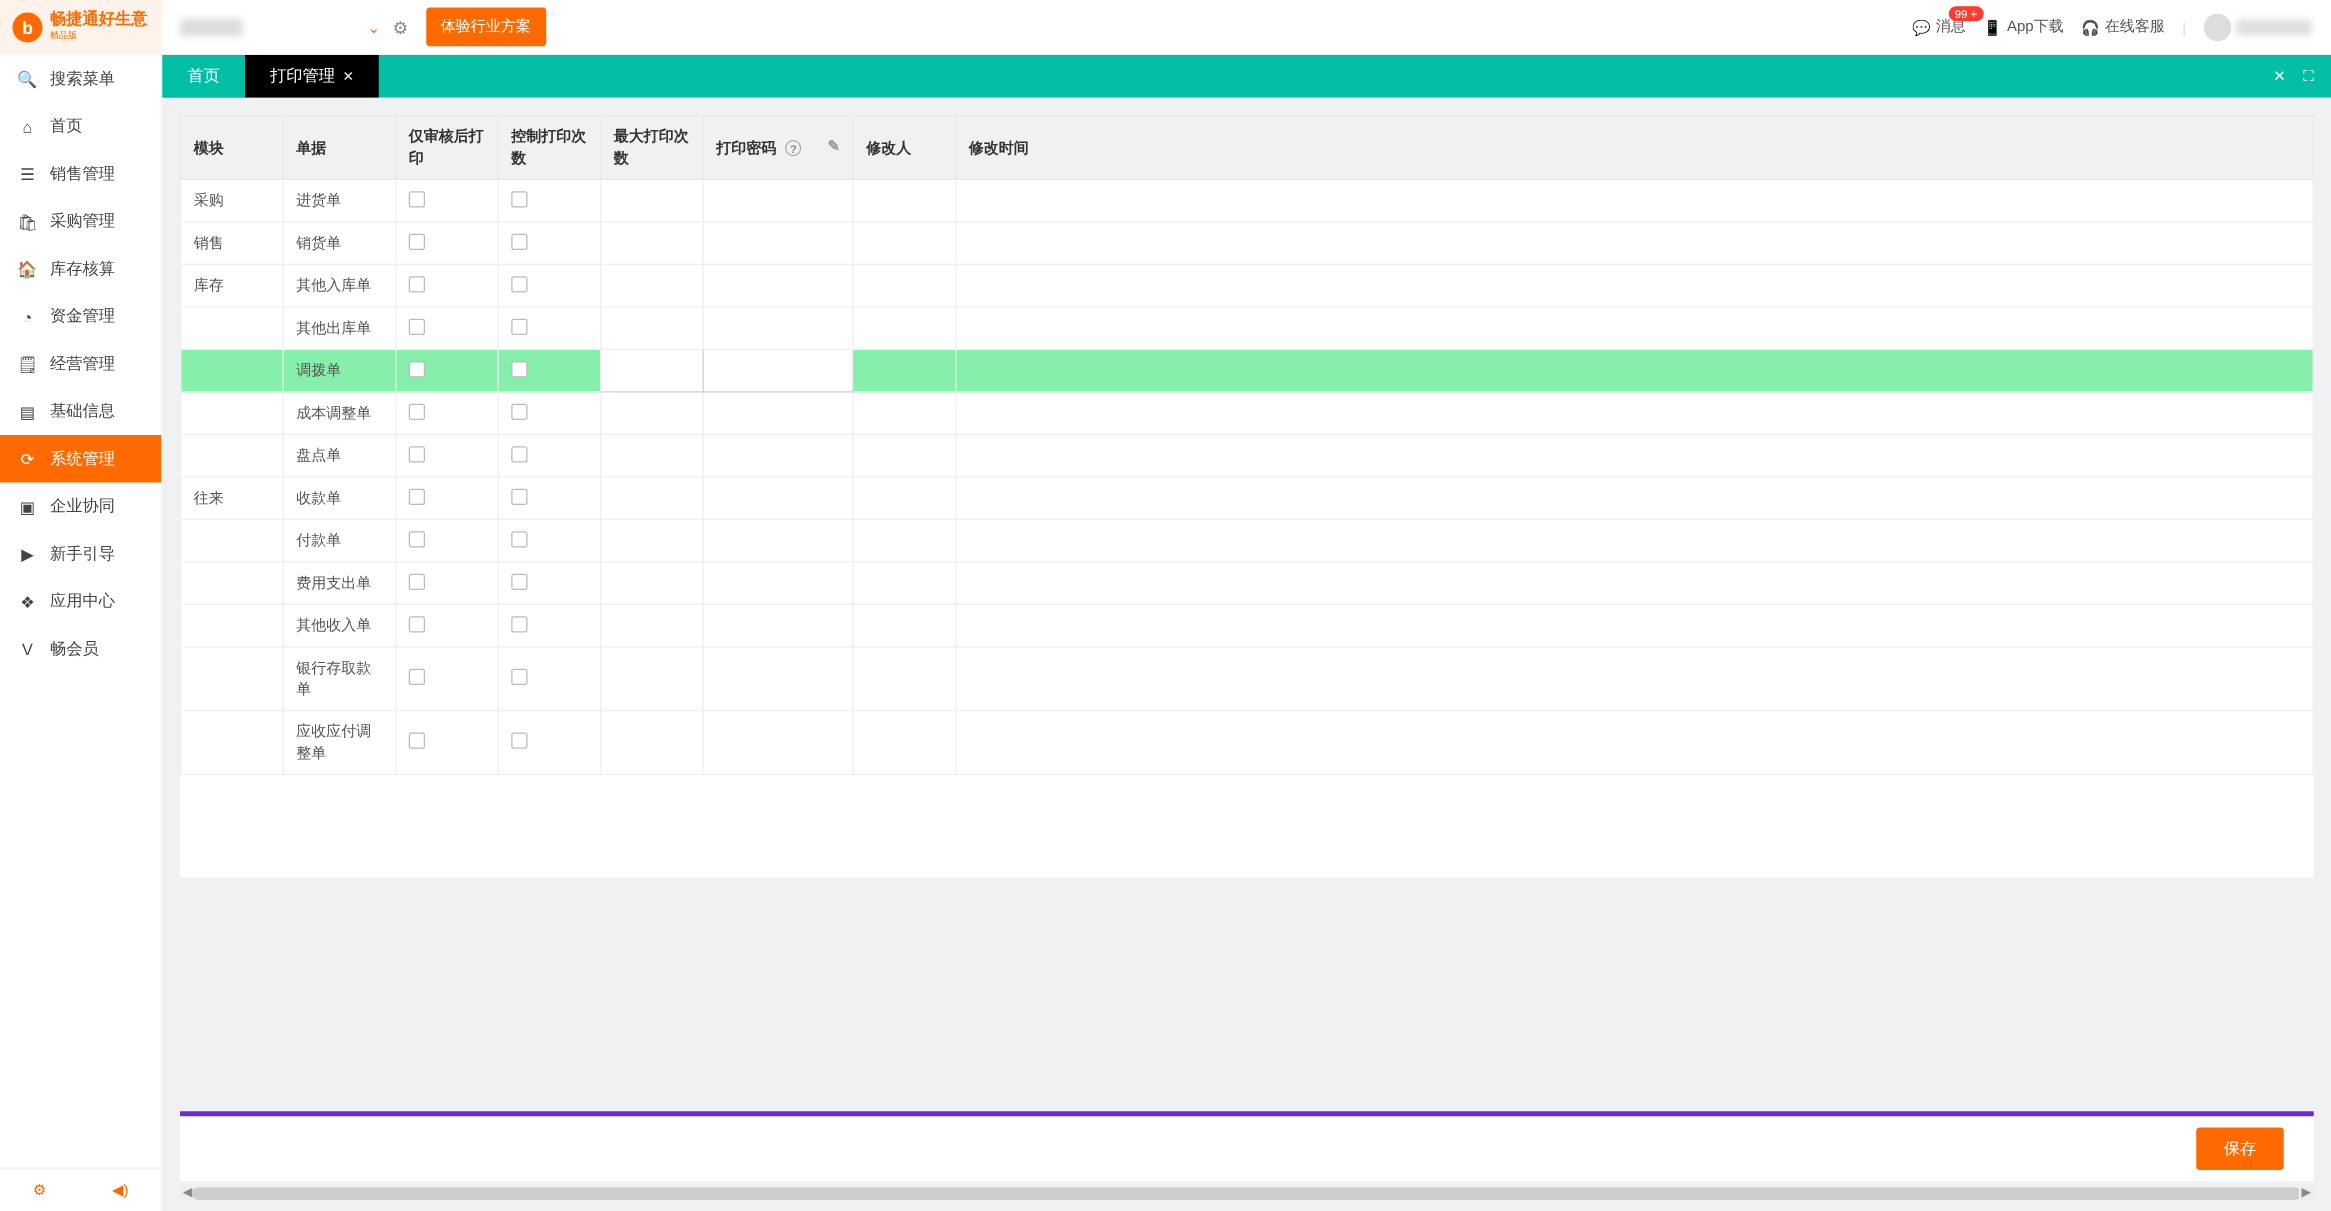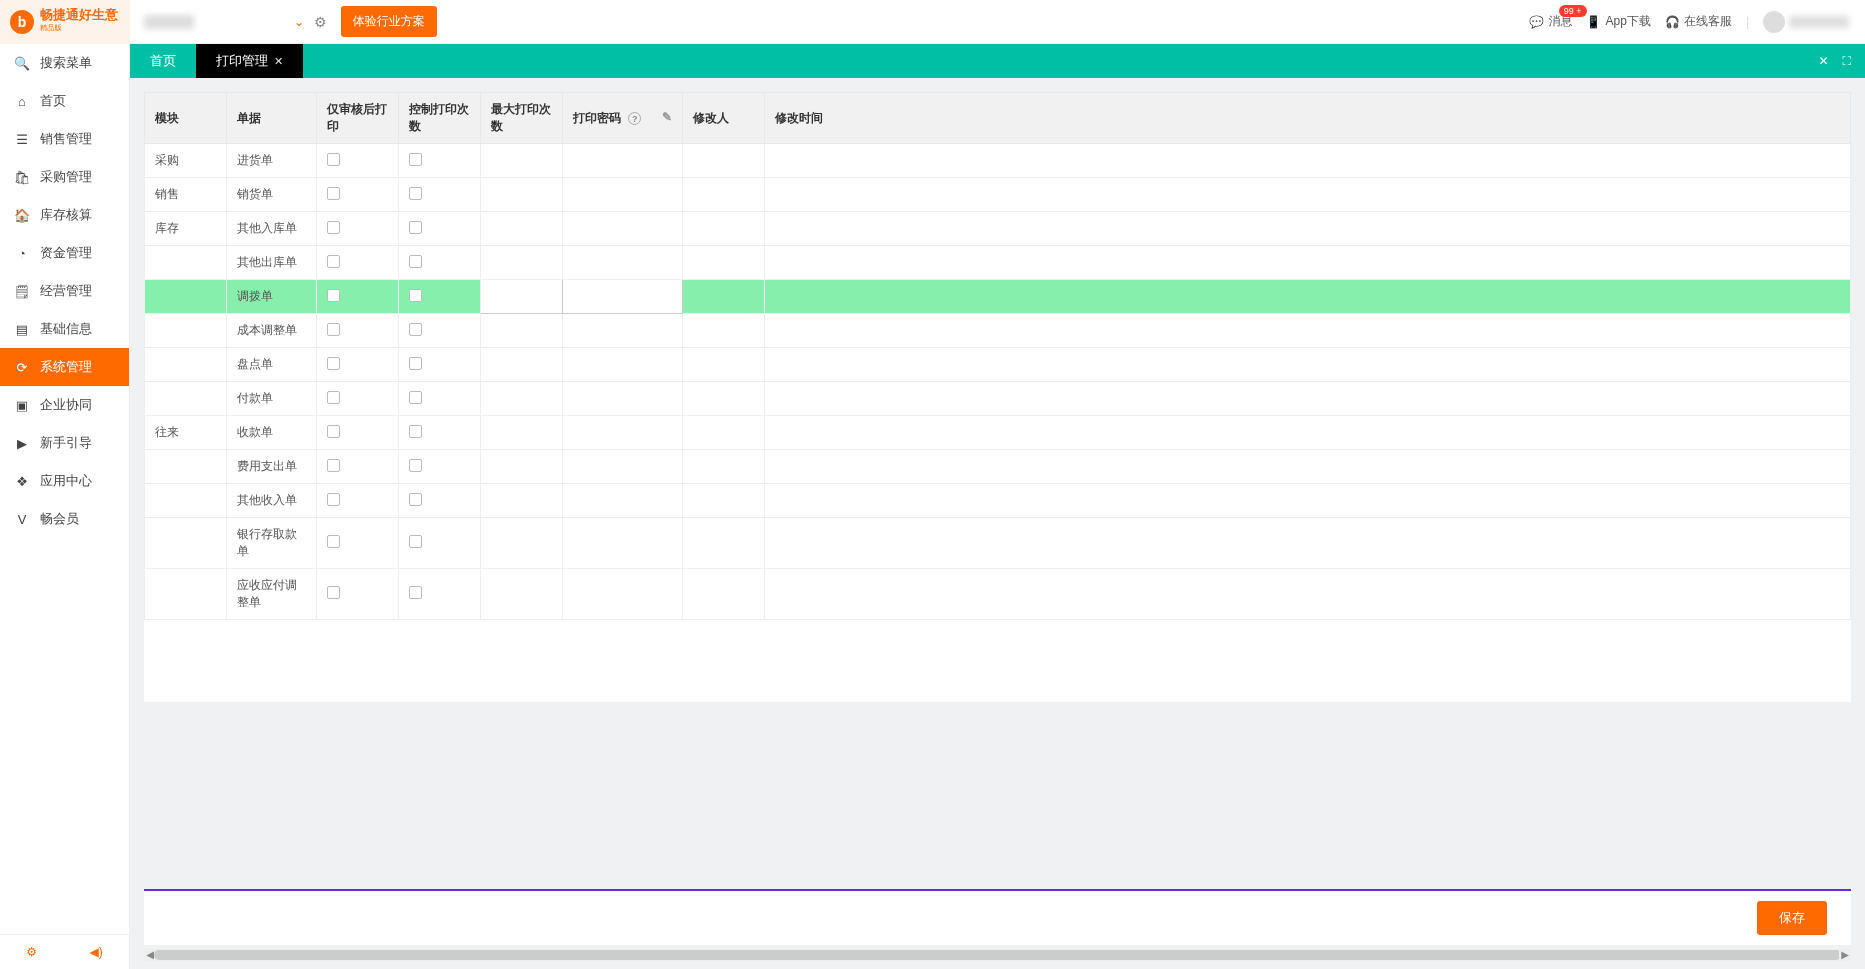--- a/index.html
+++ b/index.html
@@ -46,21 +46,21 @@
 .col-mod { width: 82px; }
 .col-doc { width: 90px; }
 .col-chk1 { width: 82px; }
 .col-chk2 { width: 82px; }
 .col-max { width: 82px; }
 .col-pwd { width: 120px; }
 .col-user { width: 82px; }
 .help-icon { display: inline-block; width: 13px; height: 13px; border: 1px solid #aaa; border-radius: 50%; font-size: 9px; line-height: 12px; text-align: center; color: #888; margin-left: 4px; }
 .edit-col-icon { float: right; color: #999; font-size: 12px; }
 .cb { width: 13px; height: 13px; border: 1px solid #bbb; border-radius: 2px; display: inline-block; background: #fff; }
-.footer-bar { height: 56px; background: #fff; border-top: 2px solid #6d28d9; display: flex; align-items: center; justify-content: flex-end; padding: 0 24px; margin: 0 14px 4px 14px; }
+.footer-bar { height: 56px; background: #fff; border-top: 4px solid #6d28d9; display: flex; align-items: center; justify-content: flex-end; padding: 0 24px; margin: 0 14px 4px 14px; }
 .save-btn { background: #ff6a00; color: #fff; border: none; border-radius: 3px; padding: 8px 22px; font-size: 13px; cursor: pointer; }
 .hscroll { height: 12px; background: #eee; margin: 0 14px 8px 14px; position: relative; border-radius: 6px; }
 .hscroll-thumb { position: absolute; left: 10px; right: 10px; top: 1px; bottom: 1px; background: #ccc; border-radius: 5px; }
 .hscroll-arrow { position: absolute; top: 0; width: 12px; height: 12px; color: #888; font-size: 10px; text-align: center; line-height: 12px; background: #eee; }
 .hscroll-arrow.left { left: 0; }
 .hscroll-arrow.right { right: 0; }
 </style>
 </head>
 <body>
 
@@ -275,32 +275,32 @@
                   <td></td>
                   <td>盘点单</td>
                   <td><span class="cb"></span></td>
                   <td><span class="cb"></span></td>
                   <td></td>
                   <td></td>
                   <td></td>
                   <td></td>
                 </tr>
                 <tr>
-                  <td></td>
-                  <td>付款单</td>
-                  <td><span class="cb"></span></td>
-                  <td><span class="cb"></span></td>
-                  <td></td>
-                  <td></td>
-                  <td></td>
-                  <td></td>
-                </tr>
-                <tr>
                   <td>往来</td>
                   <td>收款单</td>
+                  <td><span class="cb"></span></td>
+                  <td><span class="cb"></span></td>
+                  <td></td>
+                  <td></td>
+                  <td></td>
+                  <td></td>
+                </tr>
+                <tr>
+                  <td></td>
+                  <td>付款单</td>
                   <td><span class="cb"></span></td>
                   <td><span class="cb"></span></td>
                   <td></td>
                   <td></td>
                   <td></td>
                   <td></td>
                 </tr>
                 <tr>
                   <td></td>
                   <td>费用支出单</td>

